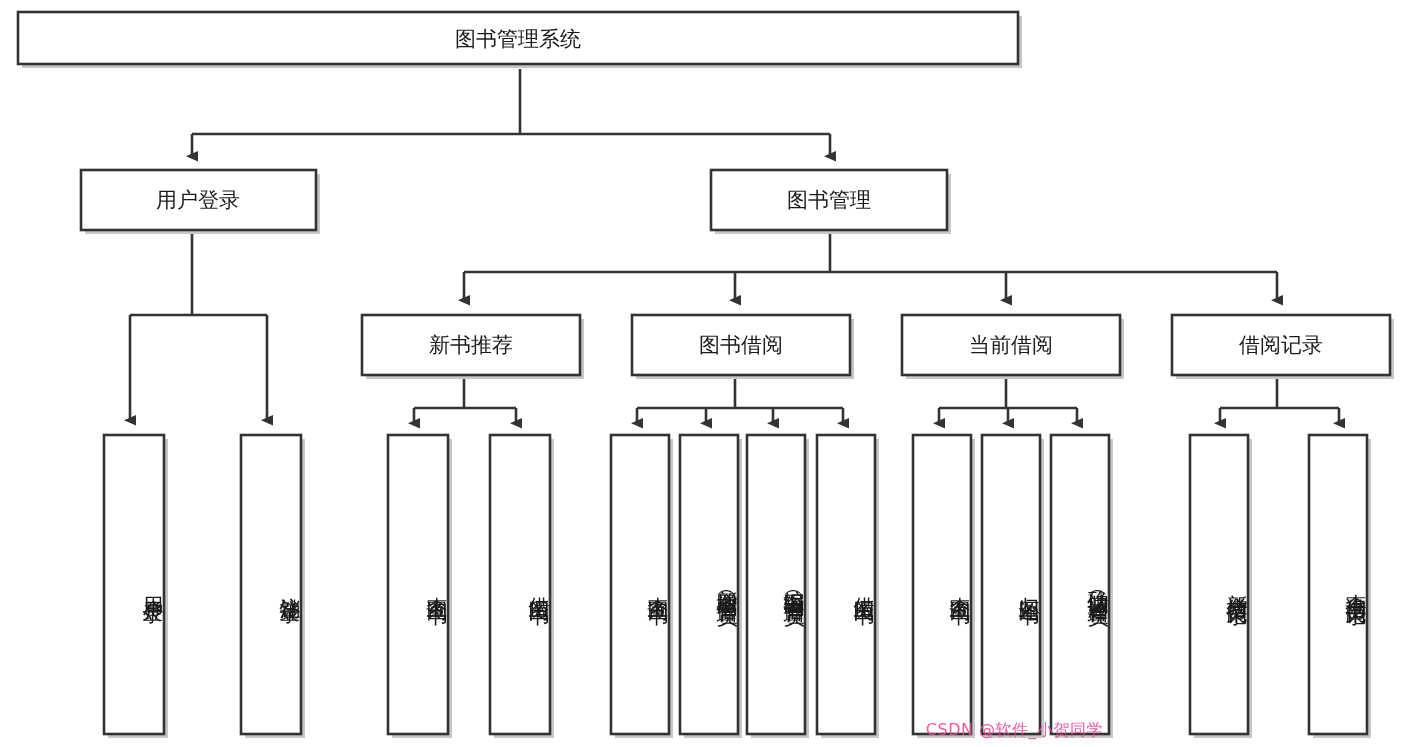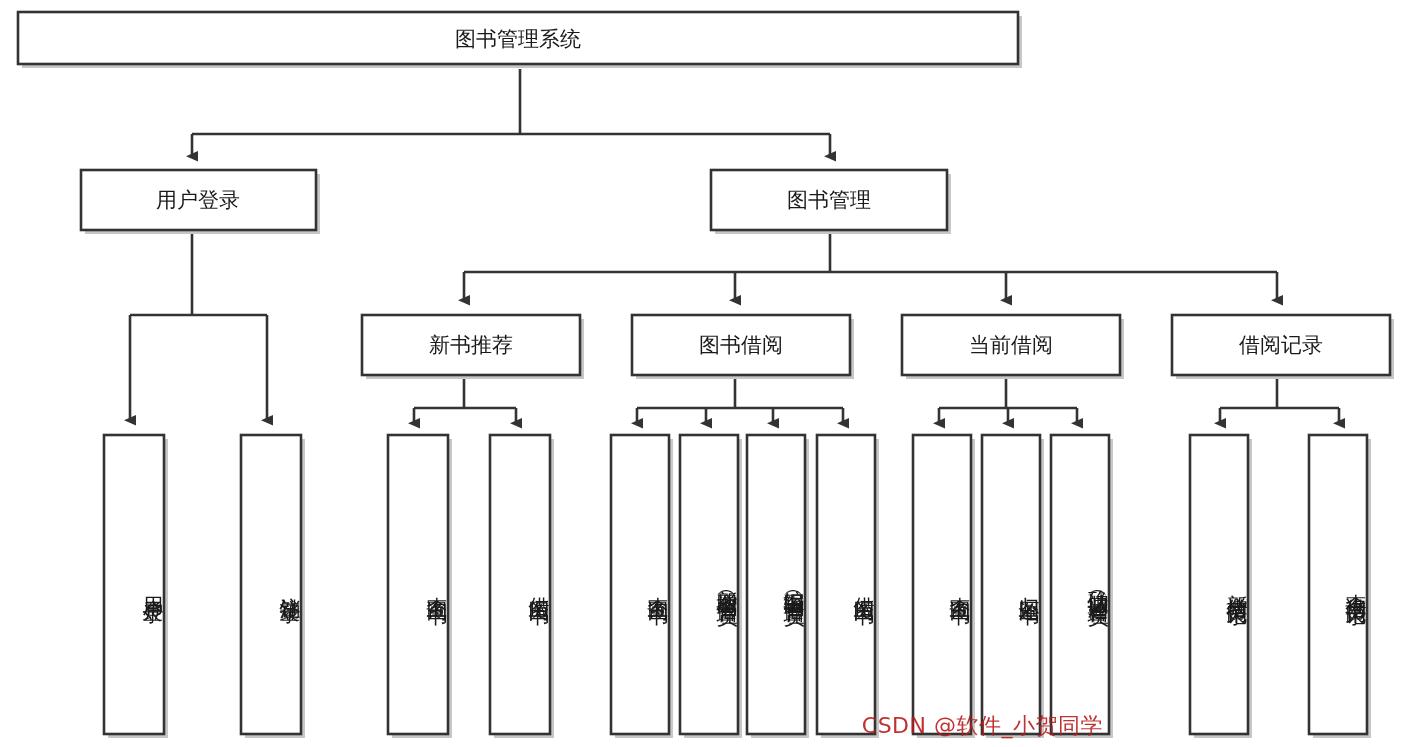--- a/index.html
+++ b/index.html
@@ -62,22 +62,22 @@
     color: #1a1a1a;
     white-space: nowrap;
     text-align: center;
     pointer-events: none;
   }
   .watermark {
     position: absolute;
     right: 8px;
     bottom: 6px;
     font-family: "DejaVu Sans", "Liberation Sans", sans-serif;
-    font-size: 22px;
-    color: #b91c1c;
+    font-size: 16px;
+    color: #ec4899;
     opacity: 0.9;
     letter-spacing: 0.5px;
     white-space: nowrap;
   }
 </style>
 </head>
 <body>
 
 <div id="diagram-root">
 

